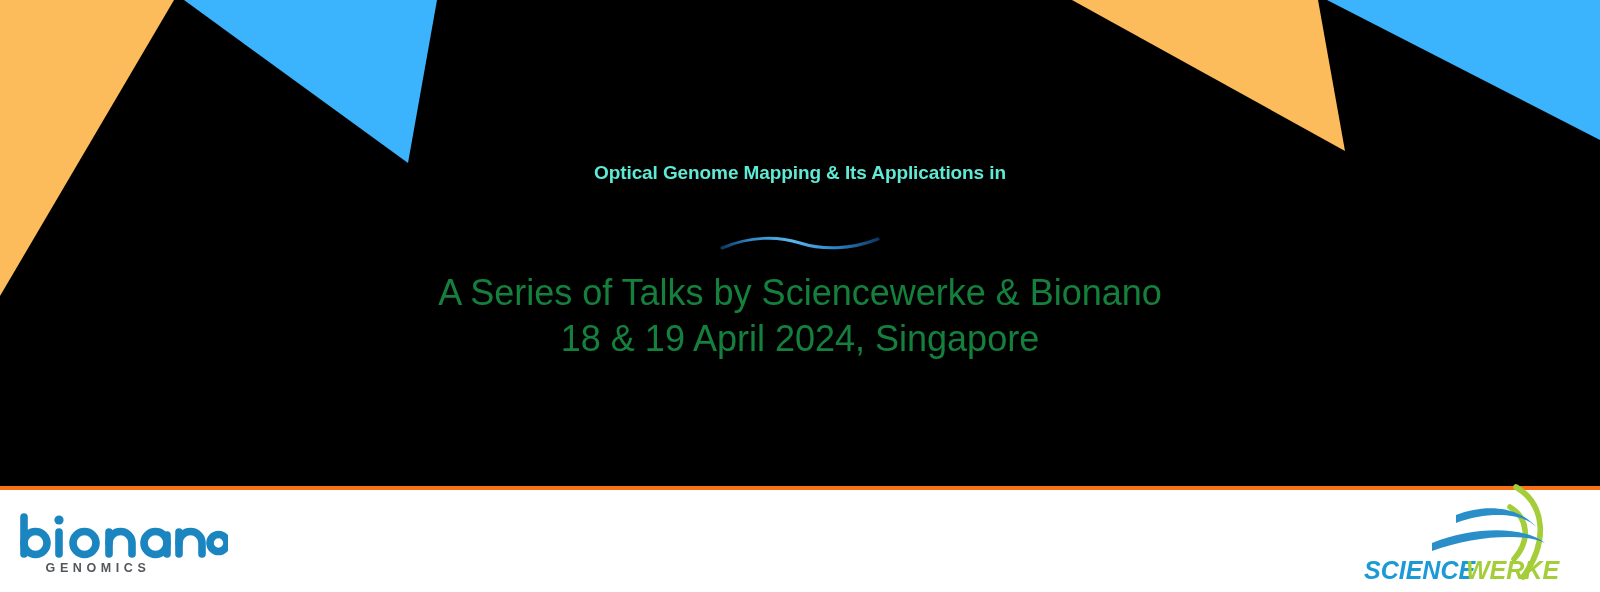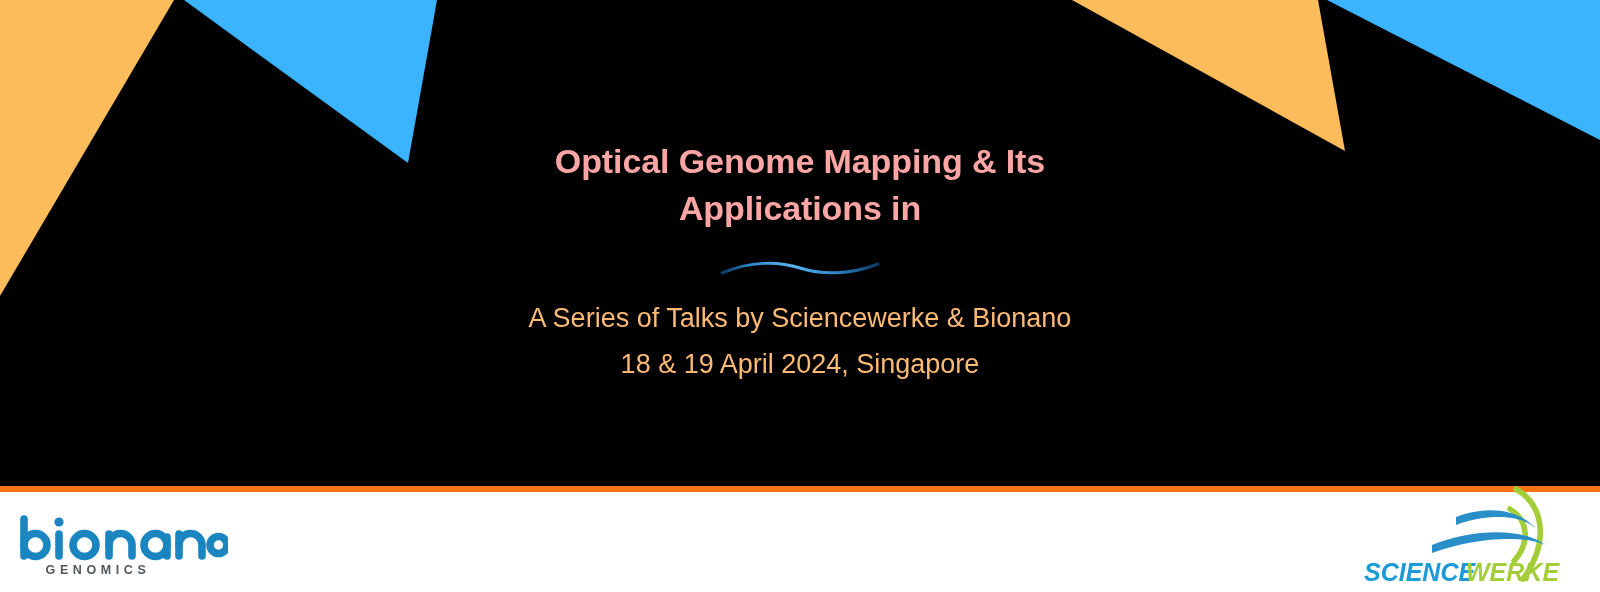--- a/index.html
+++ b/index.html
@@ -44,55 +44,55 @@
     height: 486px;
     display: flex;
     flex-direction: column;
     align-items: center;
     justify-content: flex-start;
     padding-top: 133px;
     box-sizing: border-box;
     z-index: 5;
   }
   .hero-title {
-    color: #fca5a5;
-    font-size: 34px;
+    color: #5eead4;
+    font-size: 19px;
     font-weight: bold;
     line-height: 47px;
     text-align: center;
     letter-spacing: -0.1px;
     max-width: 700px;
-    margin: 5px;
+    margin: 16px;
   }
   .divider-wrap {
     margin-top: 20px;
     height: 24px;
     display: flex;
     align-items: center;
     justify-content: center;
   }
   .divider-svg { display: block; }
   .hero-subtitle {
     margin-top: 14px;
-    color: #fdba74;
-    font-size: 27px;
+    color: #15803d;
+    font-size: 36px;
     line-height: 46px;
     font-weight: normal;
     text-align: center;
   }
   .hero-subtitle .line { display: block; }
   
   .footer {
     position: absolute;
     left: 0;
     top: 486px;
     width: 1600px;
     height: 106px;
     background: #ffffff;
-    border-top: 6px solid #f97316;
+    border-top: 4px solid #f97316;
     box-sizing: border-box;
   }
   .logo-bionano {
     position: absolute;
     left: 18px;
     top: 23px;
     width: 210px;
     height: 62px;
   }
   .logo-sciencewerke {

